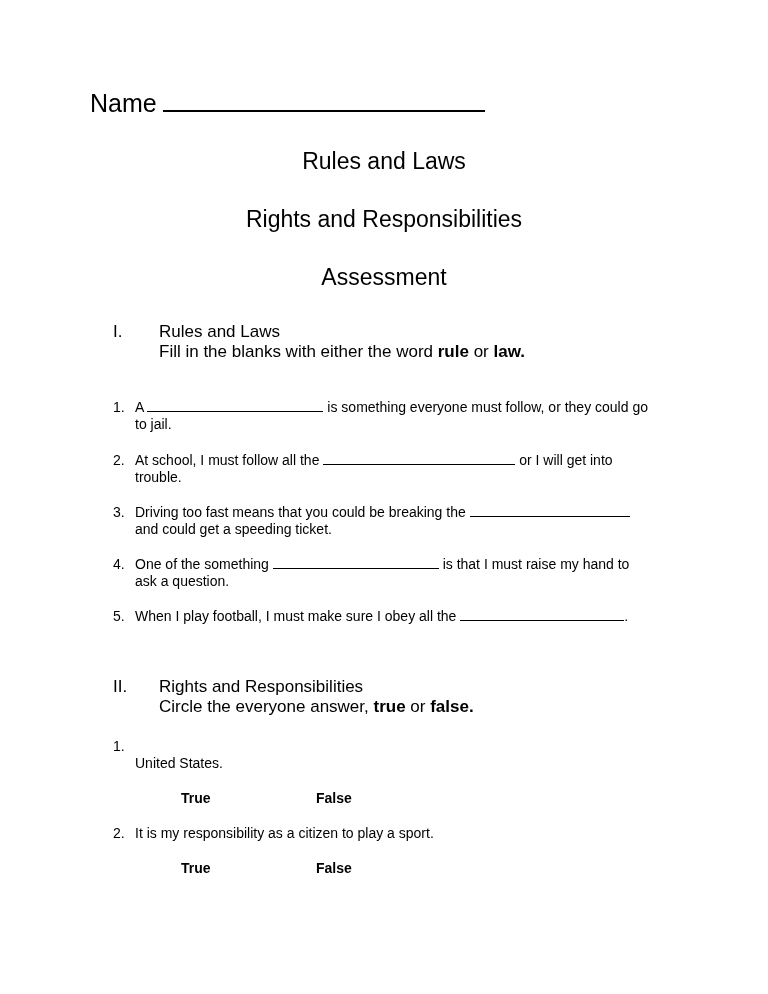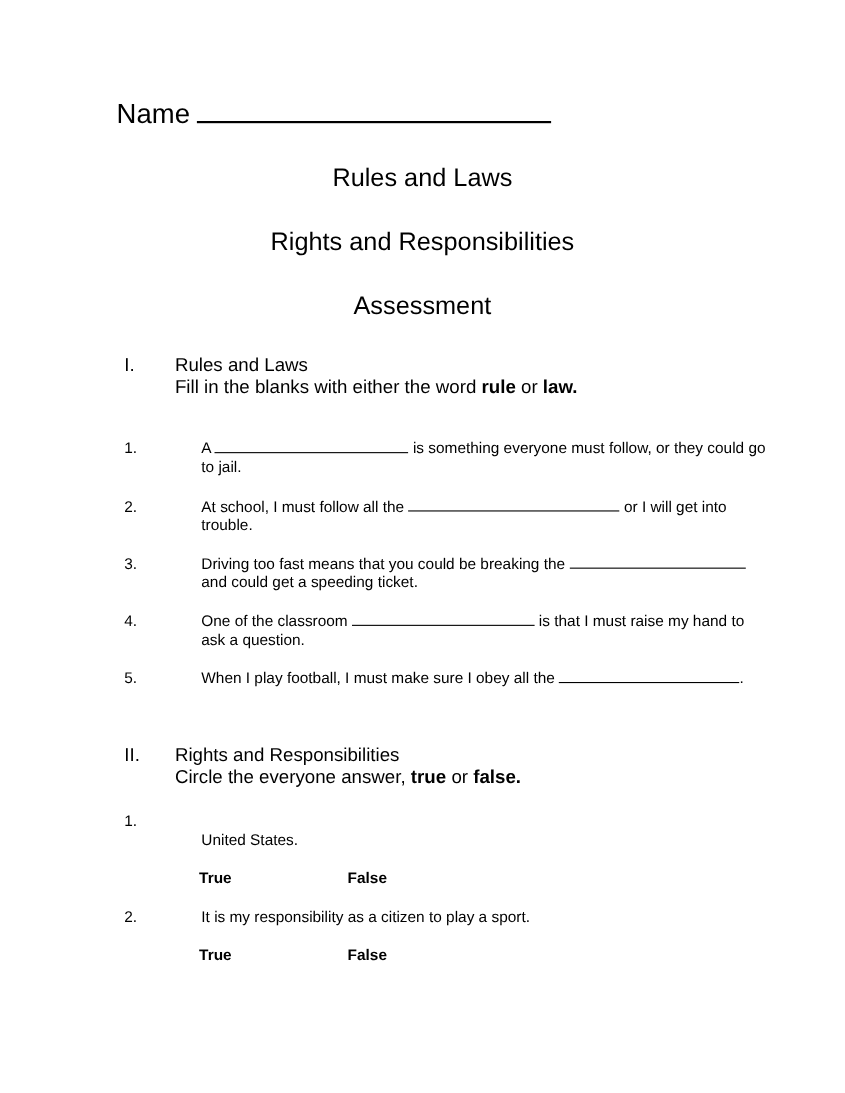--- a/index.html
+++ b/index.html
@@ -1,26 +1,26 @@
 <!DOCTYPE html>
 <html><head>
 <meta charset="utf-8">
 <style>
   html, body { margin: 0; padding: 0; background: #ffffff; }
   body { width: 768px; height: 994px; position: relative; overflow: hidden;
          font-family: "Liberation Sans", sans-serif; color: #000; }
   .abs { position: absolute; white-space: nowrap; }
-  .name-line { left: 106px; top: 88px; font-size: 25px; }
+  .name-line { left: 90px; top: 88px; font-size: 25px; }
   .name-line .blank { display: inline-block; width: 322px; border-bottom: 2px solid #000; height: 22px; margin-left: 6px; vertical-align: baseline; }
   .title { left: 0; width: 768px; text-align: center; font-size: 23px; }
   .sec-num { font-size: 17px; }
   .sec-head { font-size: 17px; line-height: 20px; }
   .q { font-size: 14px; line-height: 17px; }
   .q .num { position: absolute; left: 0; }
-  .q .text { position: absolute; left: 22px; margin-left: 48px; }
+  .q .text { position: absolute; left: 22px; }
   .blankline { display: inline-block; border-bottom: 1px solid #000; height: 12px; vertical-align: baseline; }
   .tf { font-size: 14px; font-weight: bold; }
   b { font-weight: bold; }
 </style>
 </head>
 <body>
 
 <div class="abs name-line">
   <span>Name</span><span class="blank"></span>
 </div>
@@ -45,21 +45,21 @@
   <span class="text"><span>At school, I must follow all the </span><span class="blankline" style="width:192px;"></span><span> or I will get into</span><br><span>trouble.</span></span>
 </div>
 
 <div class="abs q" style="left:113px; top:504px; width:570px; height:36px;">
   <span class="num">3.</span>
   <span class="text"><span>Driving too fast means that you could be breaking the </span><span class="blankline" style="width:160px;"></span><span></span><br><span>and could get a speeding ticket.</span></span>
 </div>
 
 <div class="abs q" style="left:113px; top:556px; width:570px; height:36px;">
   <span class="num">4.</span>
-  <span class="text"><span>One of the classroom </span><span class="blankline" style="width:166px;"></span><span> is that I must raise my hand to</span><br><span>ask a question.</span></span>
+  <span class="text"><span>One of the something </span><span class="blankline" style="width:166px;"></span><span> is that I must raise my hand to</span><br><span>ask a question.</span></span>
 </div>
 
 <div class="abs q" style="left:113px; top:608px; width:570px; height:20px;">
   <span class="num">5.</span>
   <span class="text"><span>When I play football, I must make sure I obey all the </span><span class="blankline" style="width:164px;"></span><span>.</span></span>
 </div>
 
 <div class="abs sec-num" style="left:113px; top:677px;">II.</div>
 <div class="abs sec-head" style="left:159px; top:677px;">
   <div>Rights and Responsibilities</div>

